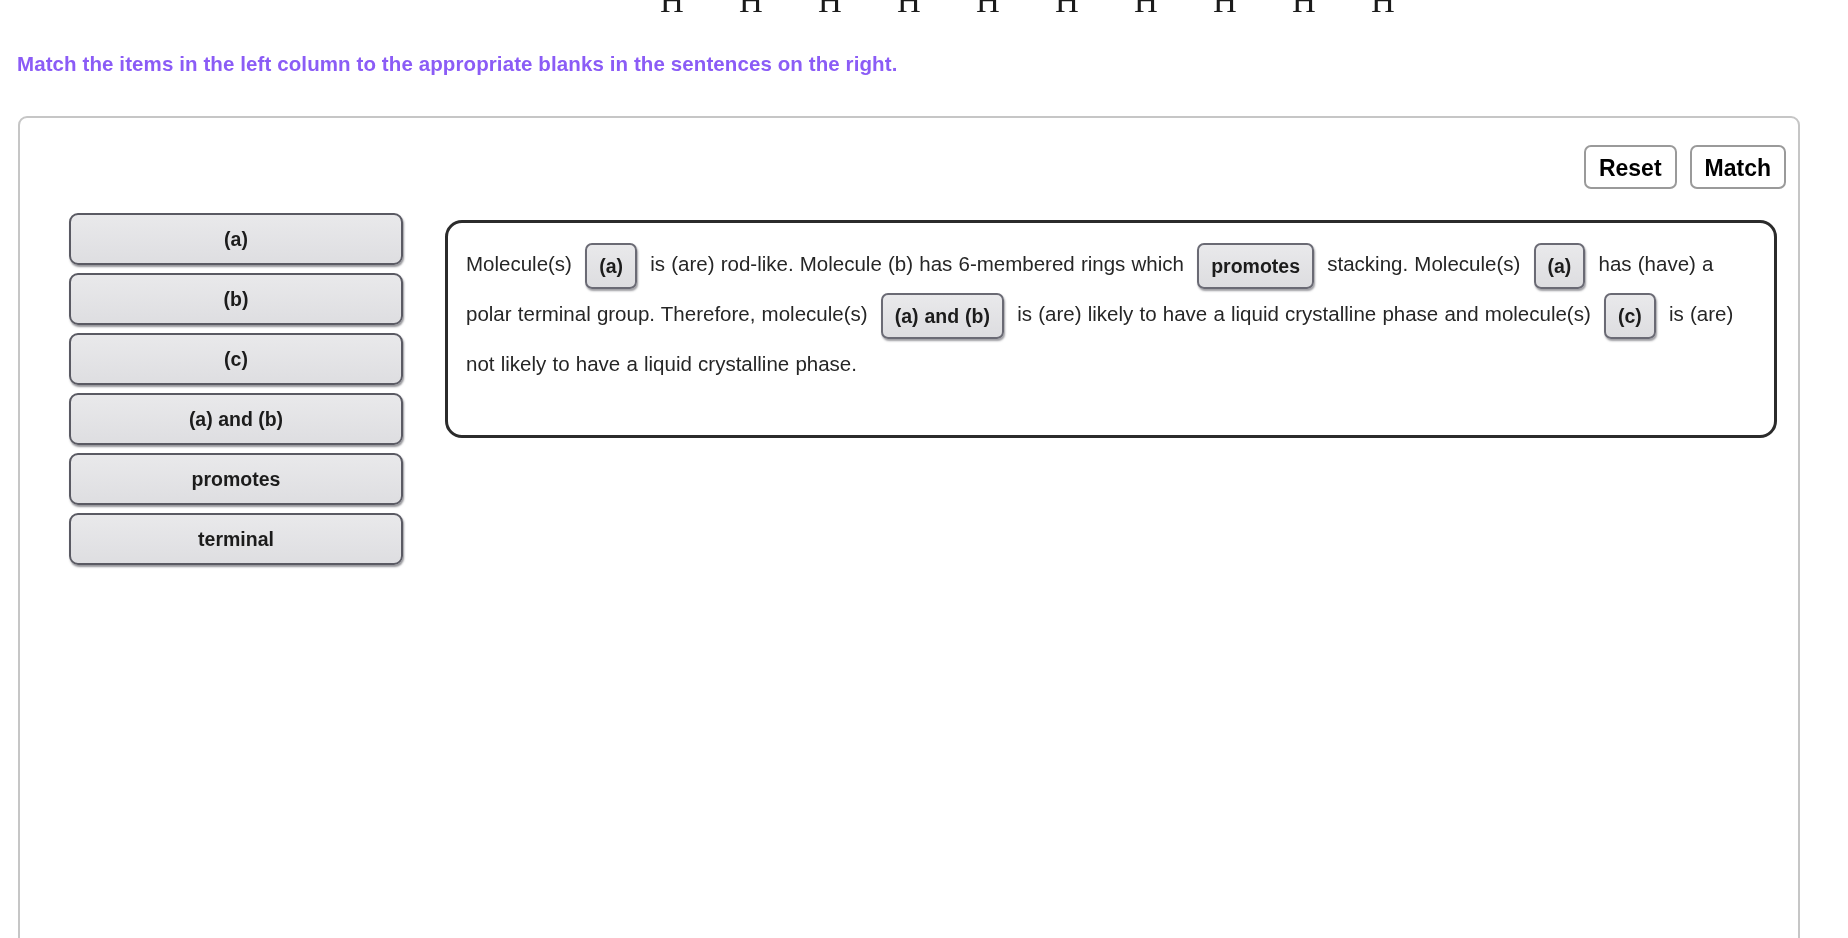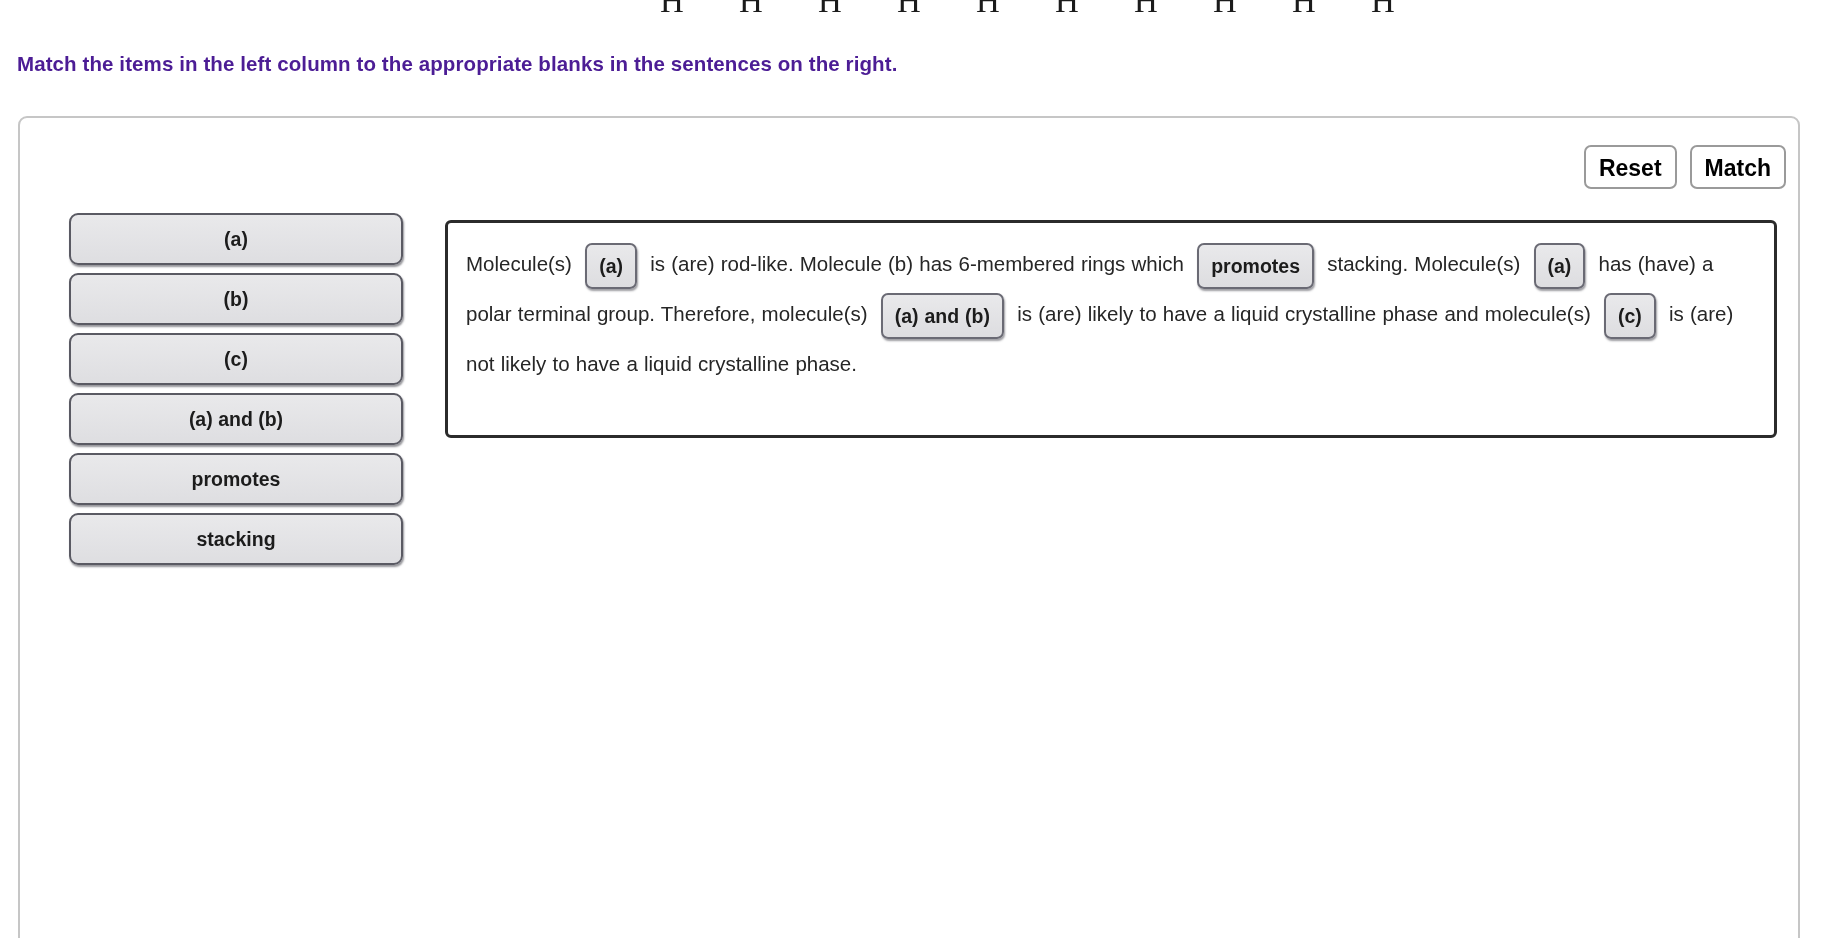--- a/index.html
+++ b/index.html
@@ -41,21 +41,21 @@
     text-align: center;
   }
 
   
   .instruction {
     position: absolute;
     left: 17px;
     top: 52px;
     font-size: 20.5px;
     font-weight: bold;
-    color: #4c1d95;
+    color: #8b5cf6;
     letter-spacing: 0.1px;
     white-space: nowrap;
   }
 
   
   .panel {
     position: absolute;
     left: 18px;
     top: 116px;
     width: 1782px;
@@ -115,21 +115,21 @@
 
   
   .sentence-box {
     position: absolute;
     left: 425px;
     top: 102px;
     width: 1332px;
     min-height: 218px;
     box-sizing: border-box;
     border: 3px solid #2b2b2b;
-    border-radius: 6px;
+    border-radius: 17px;
     background: #ffffff;
     padding: 16px 18px 14px 18px;
   }
   .sentence-text {
     font-size: 20.5px;
     line-height: 50px;
     color: #262626;
     word-spacing: 0.5px;
   }
   .blank {
@@ -179,20 +179,20 @@
     <button class="tool-btn">Reset</button>
     <button class="tool-btn">Match</button>
   </div>
 
   <div class="item-column">
       <div class="drag-item">(a)</div>
       <div class="drag-item">(b)</div>
       <div class="drag-item">(c)</div>
       <div class="drag-item">(a) and (b)</div>
       <div class="drag-item">promotes</div>
-      <div class="drag-item">stacking</div>
+      <div class="drag-item">terminal</div>
     </div>
 
   <div class="sentence-box">
     <div class="sentence-text"><span>Molecule(s)</span> <span class="blank">(a)</span> <span>is (are) rod-like. Molecule (b) has 6-membered rings which</span> <span class="blank">promotes</span> <span>stacking. Molecule(s)</span> <span class="blank">(a)</span> <span>has (have) a polar terminal group. Therefore, molecule(s)</span> <span class="blank">(a) and (b)</span> <span>is (are) likely to have a liquid crystalline phase and molecule(s)</span> <span class="blank">(c)</span> <span>is (are) not likely to have a liquid crystalline phase.</span> </div>
   </div>
 
 </div>
 
 </body></html>

